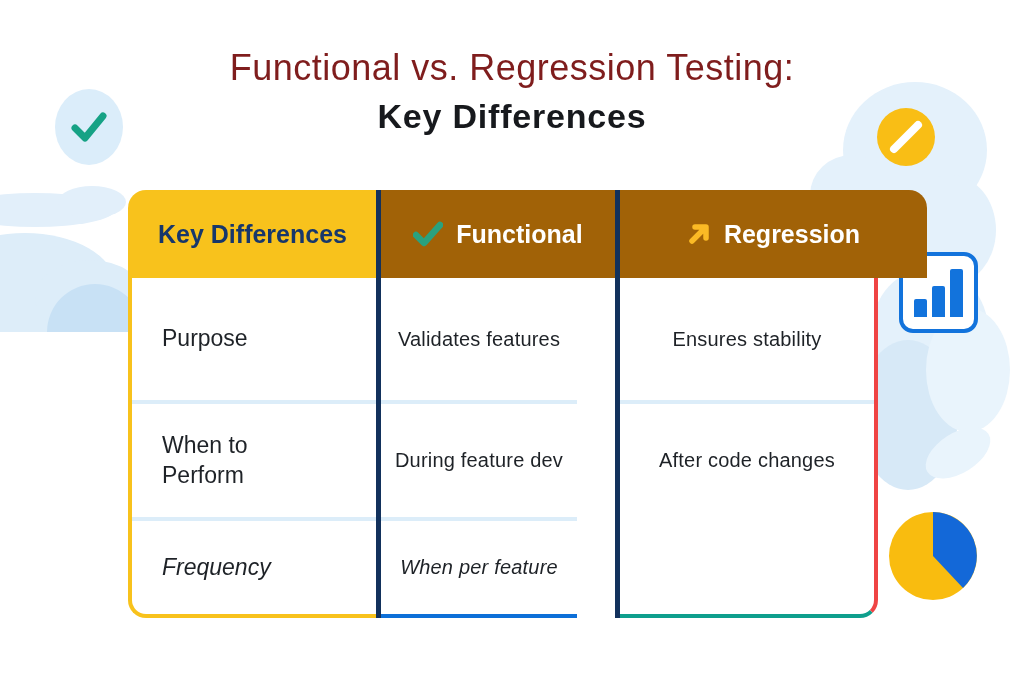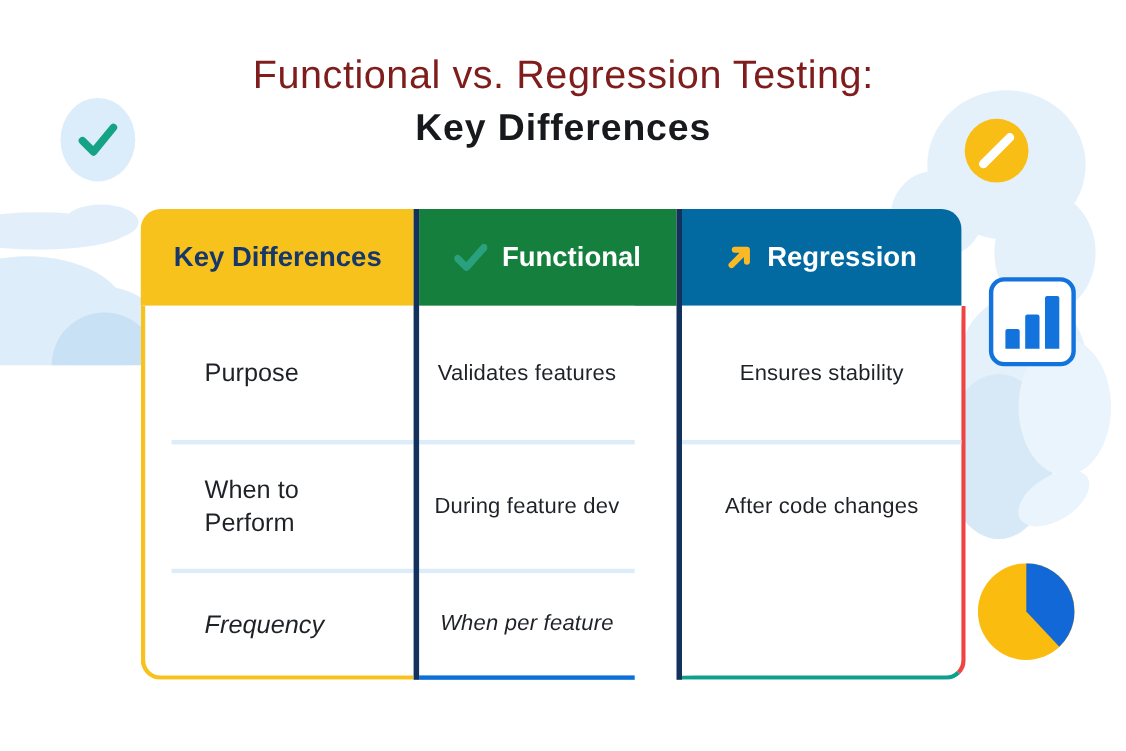--- a/index.html
+++ b/index.html
@@ -31,28 +31,28 @@
   .title-wrap{position:absolute;left:0;top:46px;width:1024px;text-align:center;z-index:2;}
   .title-line1{font-size:36px;font-weight:300;color:#7f1d1d;letter-spacing:0.5px;line-height:1.2;}
   .title-line2{font-size:34px;font-weight:700;color:#17191D;letter-spacing:0.8px;margin-top:8px;}
 
   
   .cmp-table{position:absolute;left:128px;top:190px;width:750px;height:428px;z-index:2;}
   .cmp-table > div{position:absolute;box-sizing:border-box;}
   .th{height:88px;top:0;display:flex;align-items:center;font-size:25px;font-weight:700;}
   .th-key{left:0;width:248px;background:#F8C21C;border-radius:18px 0 0 0;
           color:#17376B;padding-left:30px;}
-  .th-func{left:253px;width:234px;background:#15803d;color:#ffffff;justify-content:center;gap:13px;}
-  .th-reg{left:492px;width:254px;background:#0369a1;border-radius:0 18px 0 0;
+  .th-func{left:253px;width:234px;background:#a16207;color:#ffffff;justify-content:center;gap:13px;}
+  .th-reg{left:492px;width:307px;background:#a16207;border-radius:0 18px 0 0;
           color:#ffffff;justify-content:center;gap:13px;}
   .vdiv{top:0;width:5px;height:428px;background:#12315C;z-index:3;}
   .vdiv1{left:248px;} .vdiv2{left:487px;}
   .body-col{top:88px;height:340px;background:#ffffff;display:flex;flex-direction:column;}
   .body-col1{left:0;width:248px;border-left:4px solid #F8C21C;border-bottom:4px solid #F8C21C;
-             border-radius:0 0 0 18px;padding-left:24px;}
+             border-radius:0 0 0 18px;}
   .body-col2{left:253px;width:196px;border-bottom:4px solid #0D6FD8;}
   .body-col3{left:492px;width:258px;border-right:4px solid #ef4444;border-bottom:4px solid #0E9F8D;
              border-radius:0 0 18px 0;}
   .cell{display:flex;align-items:center;box-sizing:border-box;color:#1E2227;}
   .cell.r1{height:122px;} .cell.r2{height:117px;border-top:4px solid #DCEDF9;}
   .cell.r3{flex:1;border-top:4px solid #DCEDF9;font-style:italic;}
   .lbl{padding-left:30px;font-size:23px;font-weight:500;line-height:1.3;}
   .lbl span{display:inline-block;max-width:135px;}
   .val{justify-content:center;font-size:20px;font-weight:500;letter-spacing:0.2px;}
 </style>

